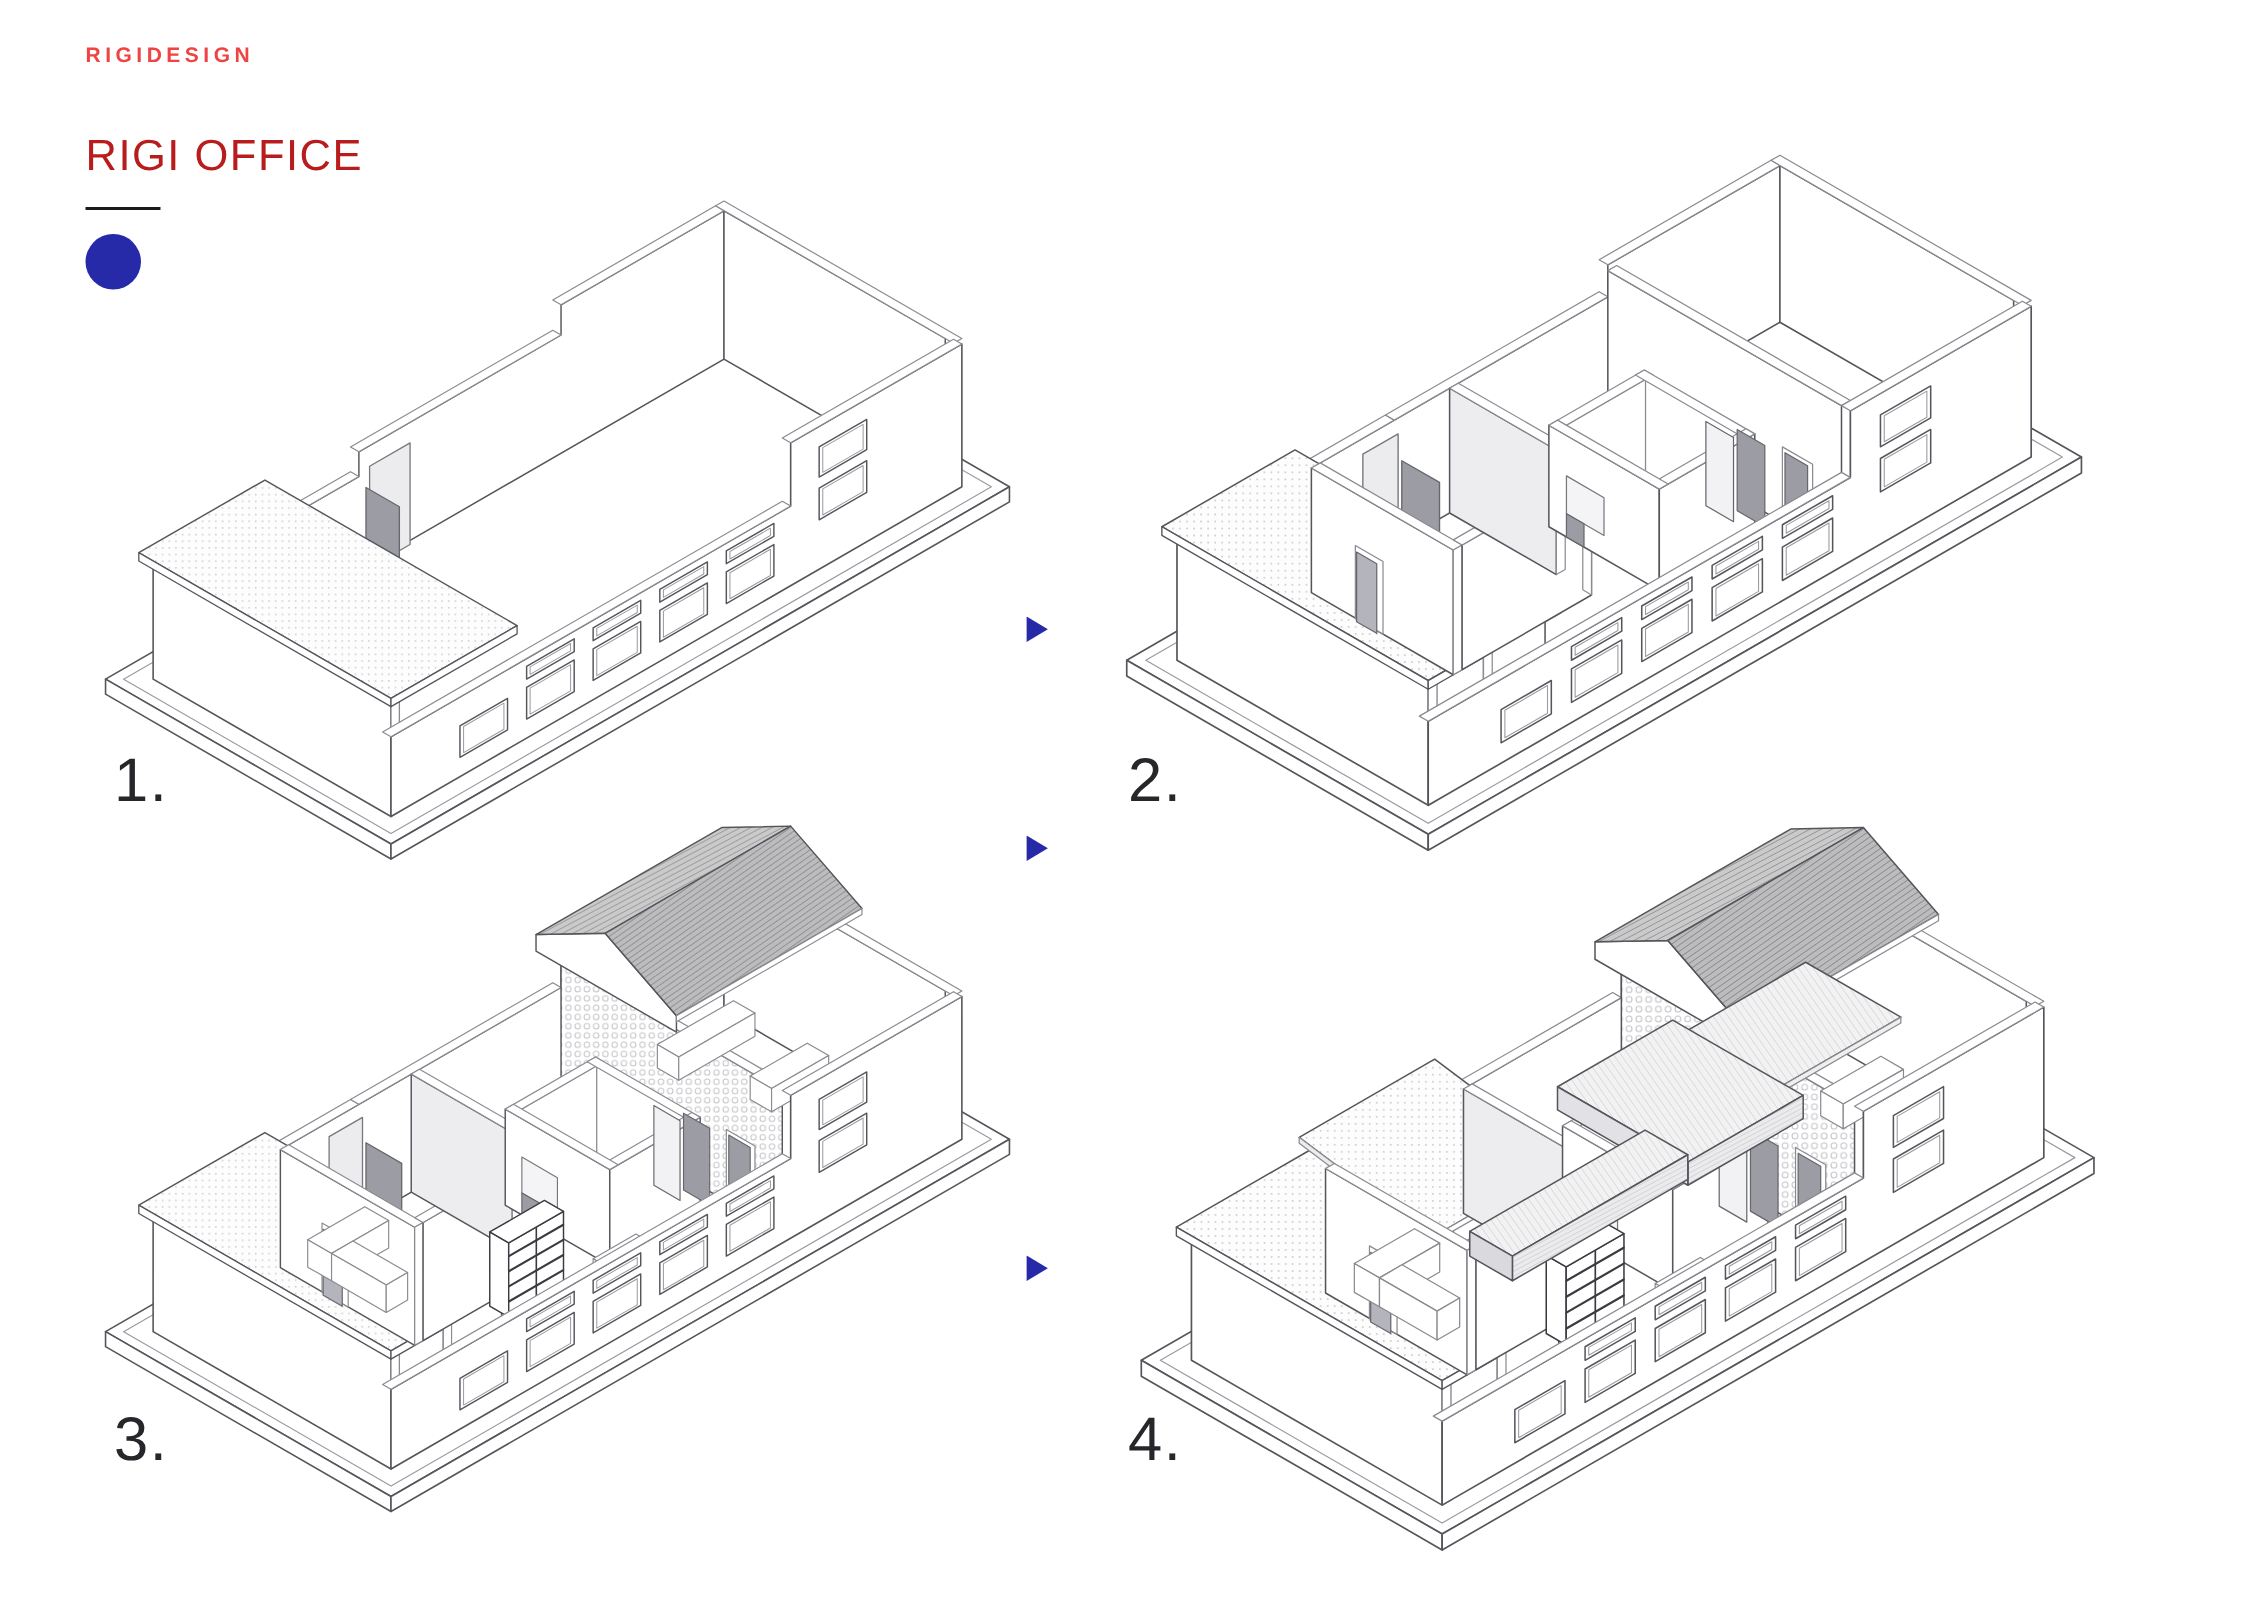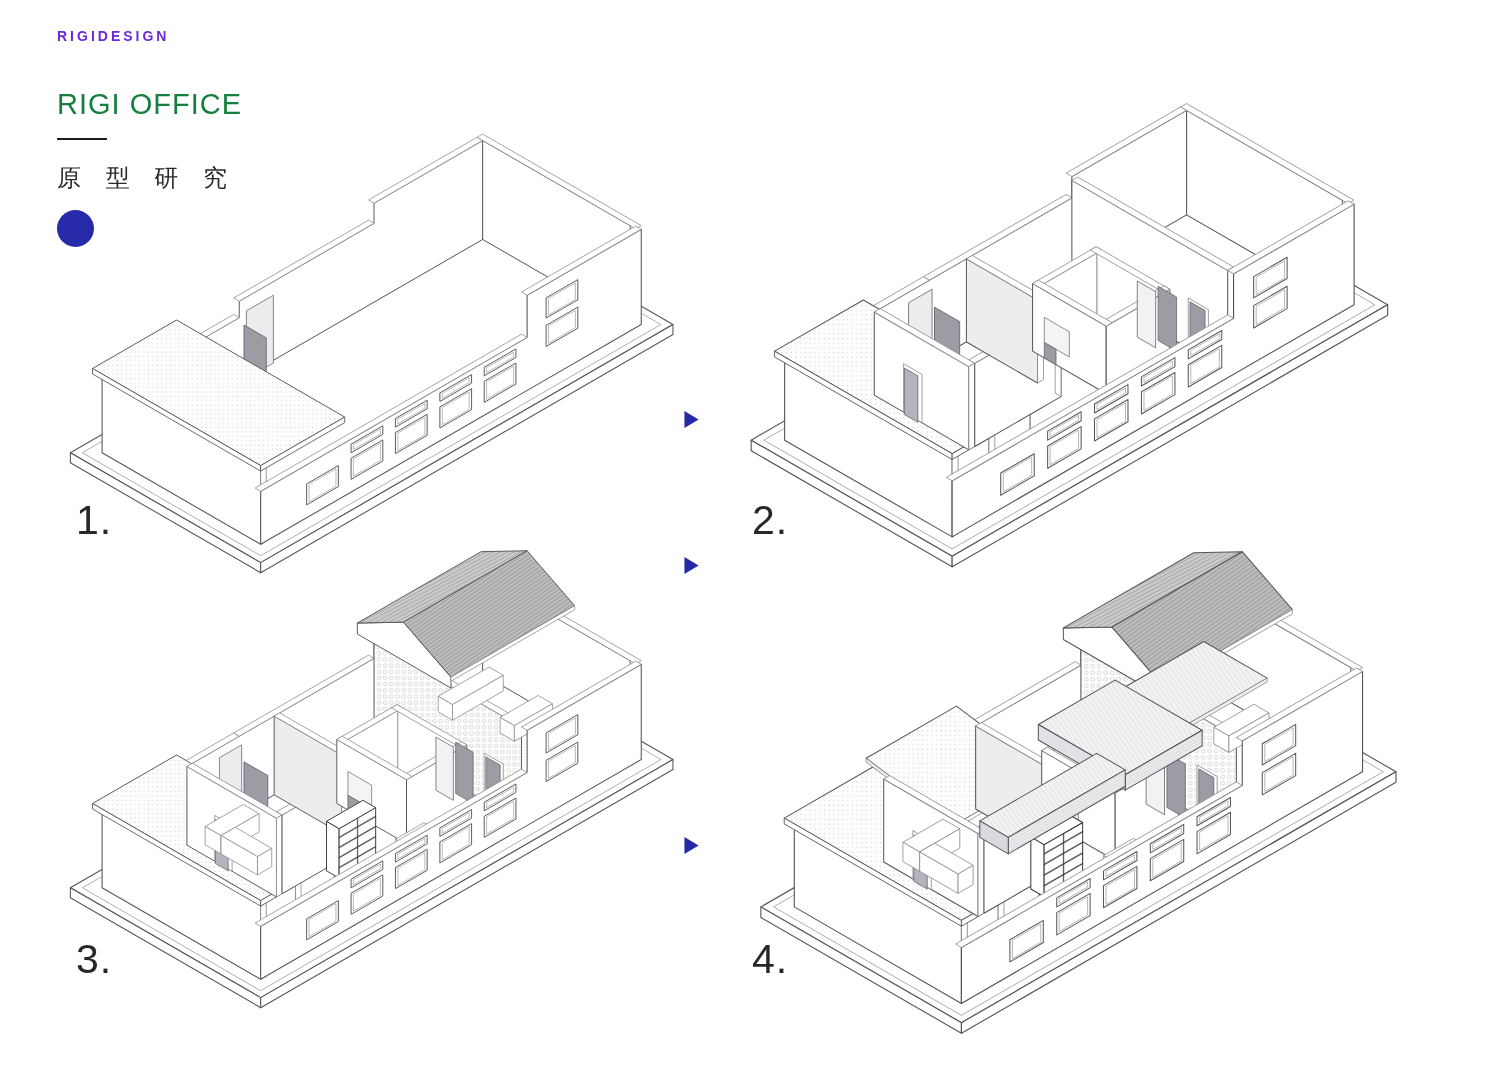--- a/index.html
+++ b/index.html
@@ -1,22 +1,22 @@
 <!DOCTYPE html>
 <html><head>
 <meta charset="utf-8">
 <style>
   html,body{margin:0;padding:0;}
   body{
     position:relative;width:1500px;height:1066px;background:#ffffff;
     font-family:"Liberation Sans",sans-serif;overflow:hidden;color:#1d1d1f;
   }
   .hdr{position:absolute;left:57px;top:28px;}
-  .logo{font-size:14px;font-weight:700;letter-spacing:3px;color:#6d28d9;}
-  .title{margin-top:46px;font-size:29px;line-height:1.02;letter-spacing:1px;color:#15803d;font-weight:400;}
+  .logo{font-size:14px;font-weight:700;letter-spacing:3px;color:#ef4444;}
+  .title{margin-top:46px;font-size:29px;line-height:1.02;letter-spacing:1px;color:#b91c1c;font-weight:400;}
   .rule{width:50px;border-top:2px solid #1b1b1e;margin-top:18px;}
   .cn{margin-top:22px;font-size:24px;letter-spacing:9px;color:#2a2a2e;}
   .dot{width:37px;height:37px;border-radius:50%;background:var(--accent,#2629a8);margin-top:16px;}
   .fig{position:absolute;}
   #fig1{left:58px;top:98px;width:655px;height:482px;}
   #fig2{left:748px;top:56px;width:672px;height:528px;}
   #fig3{left:58px;top:533px;width:655px;height:482px;}
   #fig4{left:748px;top:533px;width:690px;height:508px;}
   .stage-label{position:absolute;font-size:41px;color:#27272b;letter-spacing:1px;}
   #lab1{left:76px;top:497px;}
@@ -60,21 +60,20 @@
     </pattern>
   </defs>
 </svg>
 
 <div class="hdr">
   <div class="logo">RIGIDESIGN</div>
   <div class="title">
     <div>RIGI OFFICE</div>
   </div>
   <div class="rule"></div>
-  <div class="cn">原 型 研 究</div>
   <div class="dot"></div>
 </div>
 
 <svg id="fig1" class="fig" viewBox="0 0 660 500" preserveAspectRatio="xMidYMid meet">
     <polygon points="3.1,368.0 430.8,121.0 628.2,235.0 200.5,482.0" fill="#fff" stroke="#55555c" stroke-width="1.1" stroke-linejoin="round"></polygon>
     <polygon points="3.1,368.0 200.5,482.0 200.5,492.4 3.1,378.4" fill="#fff" stroke="#55555c" stroke-width="1.1" stroke-linejoin="round"></polygon>
     <polygon points="200.5,482.0 628.2,235.0 628.2,245.4 200.5,492.4" fill="#fff" stroke="#55555c" stroke-width="1.1" stroke-linejoin="round"></polygon>
     <polygon points="15.6,368.0 430.8,128.2 615.7,235.0 200.5,474.8" fill="none" stroke="#9a9aa0" stroke-width="0.8" stroke-linejoin="round"></polygon>
     <polygon points="47.5,368.0 430.8,146.7 583.8,235.0 200.5,456.4" fill="none" stroke="#b9b9be" stroke-width="0.8" stroke-linejoin="round"></polygon>
     <polygon points="47.5,368.0 47.5,303.4 178.3,227.9 178.3,210.8 318.1,130.0 318.1,109.1 430.8,44.1 430.8,146.7" fill="#fff" stroke="#55555c" stroke-width="1" stroke-linejoin="round"></polygon>

